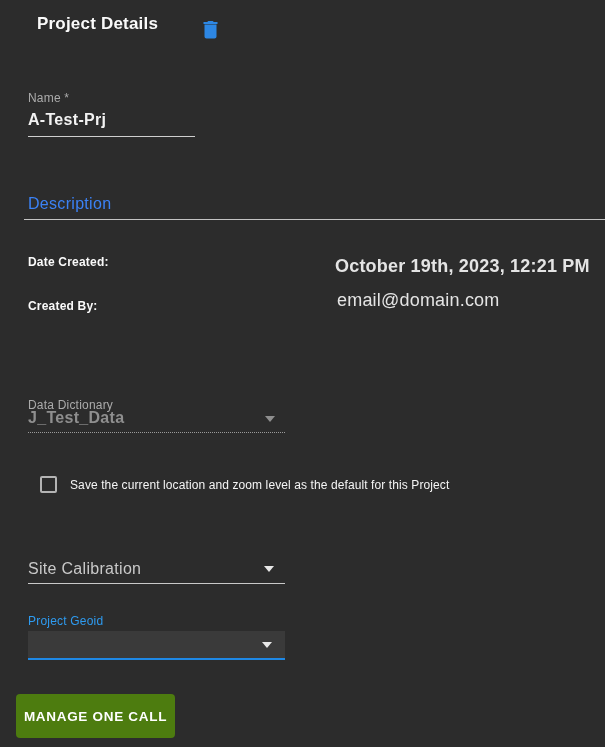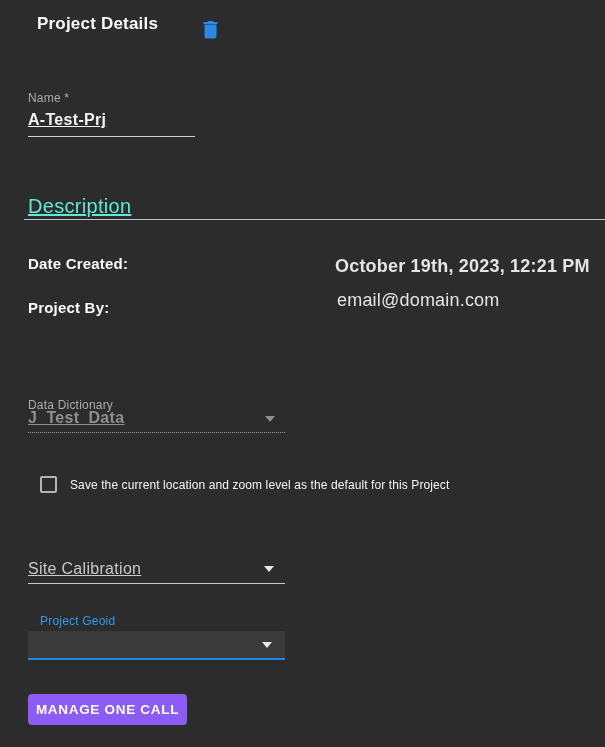--- a/index.html
+++ b/index.html
@@ -20,34 +20,34 @@
     letter-spacing: 0.2px;
     margin-left: 13px;
   }
   .trash-btn {
     left: 199px; top: 18px; width: 22px; height: 24px;
     background: none; border: none; cursor: pointer; padding: 0;
   }
 
   
   .small-label { font-size: 12px; color: #ababab; letter-spacing: 0.2px; }
-  .field-value { font-size: 16px; color: #f2f2f2; font-weight: bold; letter-spacing: 0.3px; text-decoration: underline; }
+  .field-value { font-size: 16px; color: #f2f2f2; font-weight: bold; letter-spacing: 0.3px; }
   .underline { height: 1px; background: #cfcfcf; }
 
   
   .name-label { left: 28px; top: 91px; }
   .name-value { left: 28px; top: 111px; }
   .name-underline { left: 28px; top: 136px; width: 167px; }
 
   
-  .desc-label { left: 28px; top: 195px; font-size: 20px; color: #5eead4; font-weight: normal; }
+  .desc-label { left: 28px; top: 195px; font-size: 16px; color: #3b82f6; font-weight: normal; }
   .desc-underline { left: 24px; top: 219px; width: 581px; background: #c4c4c4; }
 
   
-  .info-label { font-size: 15px; font-weight: bold; color: #fafafa; letter-spacing: 0.2px; }
+  .info-label { font-size: 12px; font-weight: bold; color: #fafafa; letter-spacing: 0.2px; }
   .info-value { font-size: 18px; color: #e4e4e4; letter-spacing: 0.2px; }
   .date-label { left: 28px; top: 255px; }
   .date-value { left: 335px; top: 256px; font-weight: bold; }
   .creator-label { left: 28px; top: 299px; }
   .creator-value { left: 337px; top: 290px; }
 
   
   .dd-label { left: 28px; top: 398px; }
   .dd-value { left: 28px; top: 409px; color: #8f8f8f; }
   .dd-underline { left: 28px; top: 432px; width: 257px; height: 0;
@@ -62,29 +62,29 @@
   .checkbox-box { width: 17px; height: 17px; border: 2px solid #b4b4b4;
     border-radius: 2px; background: transparent; flex: 0 0 auto; }
   .checkbox-label { font-size: 12px; color: #f5f5f5; letter-spacing: 0.1px; }
 
   
   .sc-value { left: 28px; top: 560px; color: #c9c9c9; font-weight: normal; }
   .sc-caret { left: 264px; top: 566px; }
   .sc-underline { left: 28px; top: 583px; width: 257px; background: #c9c9c9; }
 
   
-  .pg-label { left: 28px; top: 614px; color: #2e9bf0; margin-left: 12px; }
+  .pg-label { left: 28px; top: 614px; color: #2e9bf0; }
   .pg-select { left: 28px; top: 631px; width: 257px; height: 29px;
     background: #3a3a3a; border: none; border-bottom: 2px solid #1e88e5;
     cursor: pointer; }
   .pg-caret { position: absolute; right: 13px; top: 11px; }
 
   
-  .primary-btn { left: 28px; top: 694px; width: 159px; height: 31px;
-    background: #8b5cf6; color: #fff; border: none; border-radius: 4px;
+  .primary-btn { left: 16px; top: 694px; width: 159px; height: 44px;
+    background: #4d7c0f; color: #fff; border: none; border-radius: 4px;
     font-family: "Liberation Sans", sans-serif;
     font-size: 13.5px; font-weight: bold; letter-spacing: 0.7px;
     cursor: pointer; }
 </style>
 </head>
 <body>
 
 <h1 class="abs page-title">Project Details</h1>
 <button class="abs trash-btn" aria-label="Delete project">
   <span>
@@ -97,21 +97,21 @@
 <div class="abs small-label name-label">Name *</div>
 <div class="abs field-value name-value">A-Test-Prj</div>
 <div class="abs underline name-underline"></div>
 
 <div class="abs field-value desc-label">Description</div>
 <div class="abs underline desc-underline"></div>
 
 <div class="abs info-label date-label">Date Created:</div>
 <div class="abs info-value date-value">October 19th, 2023, 12:21 PM</div>
 
-<div class="abs info-label creator-label">Project By:</div>
+<div class="abs info-label creator-label">Created By:</div>
 <div class="abs info-value creator-value">email@domain.com</div>
 
 <div class="abs small-label dd-label">Data Dictionary</div>
 <div class="abs field-value dd-value">J_Test_Data</div>
 <span class="abs caret caret-dim dd-caret"></span>
 <div class="abs dd-underline"></div>
 
 <div class="abs checkbox-row">
   <span class="checkbox-box"></span>
   <span class="checkbox-label">Save the current location and zoom level as the default for this Project</span>

